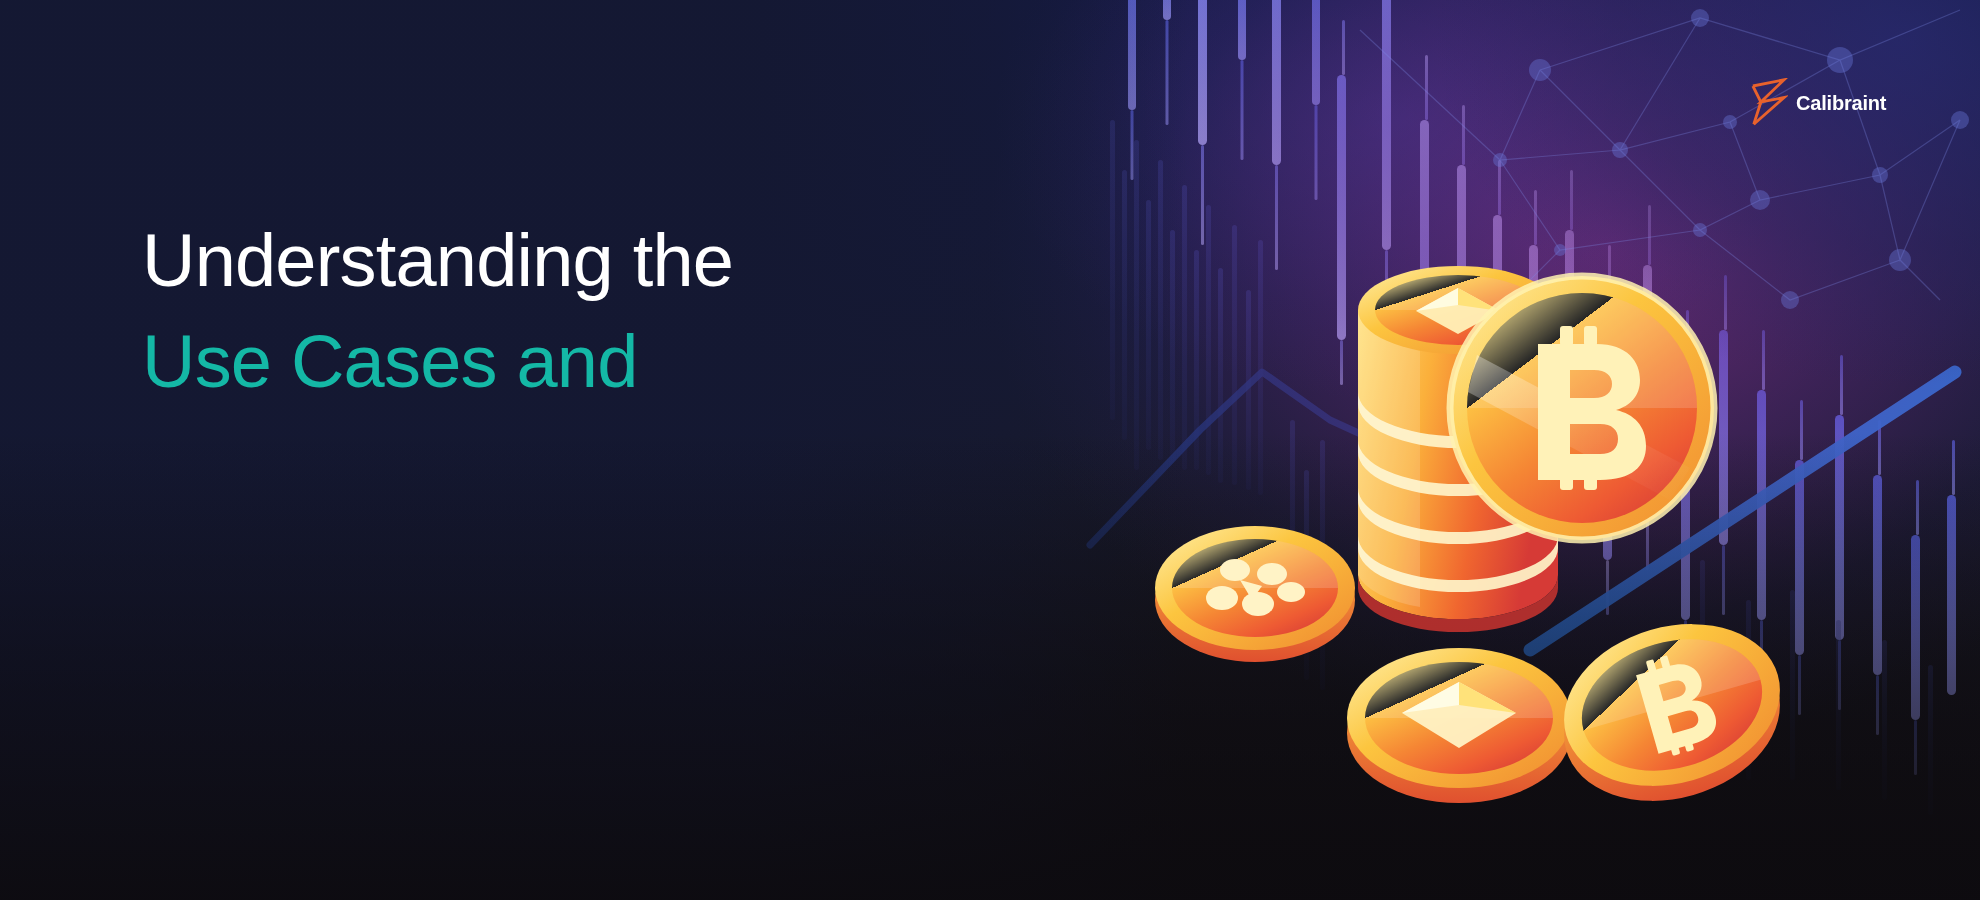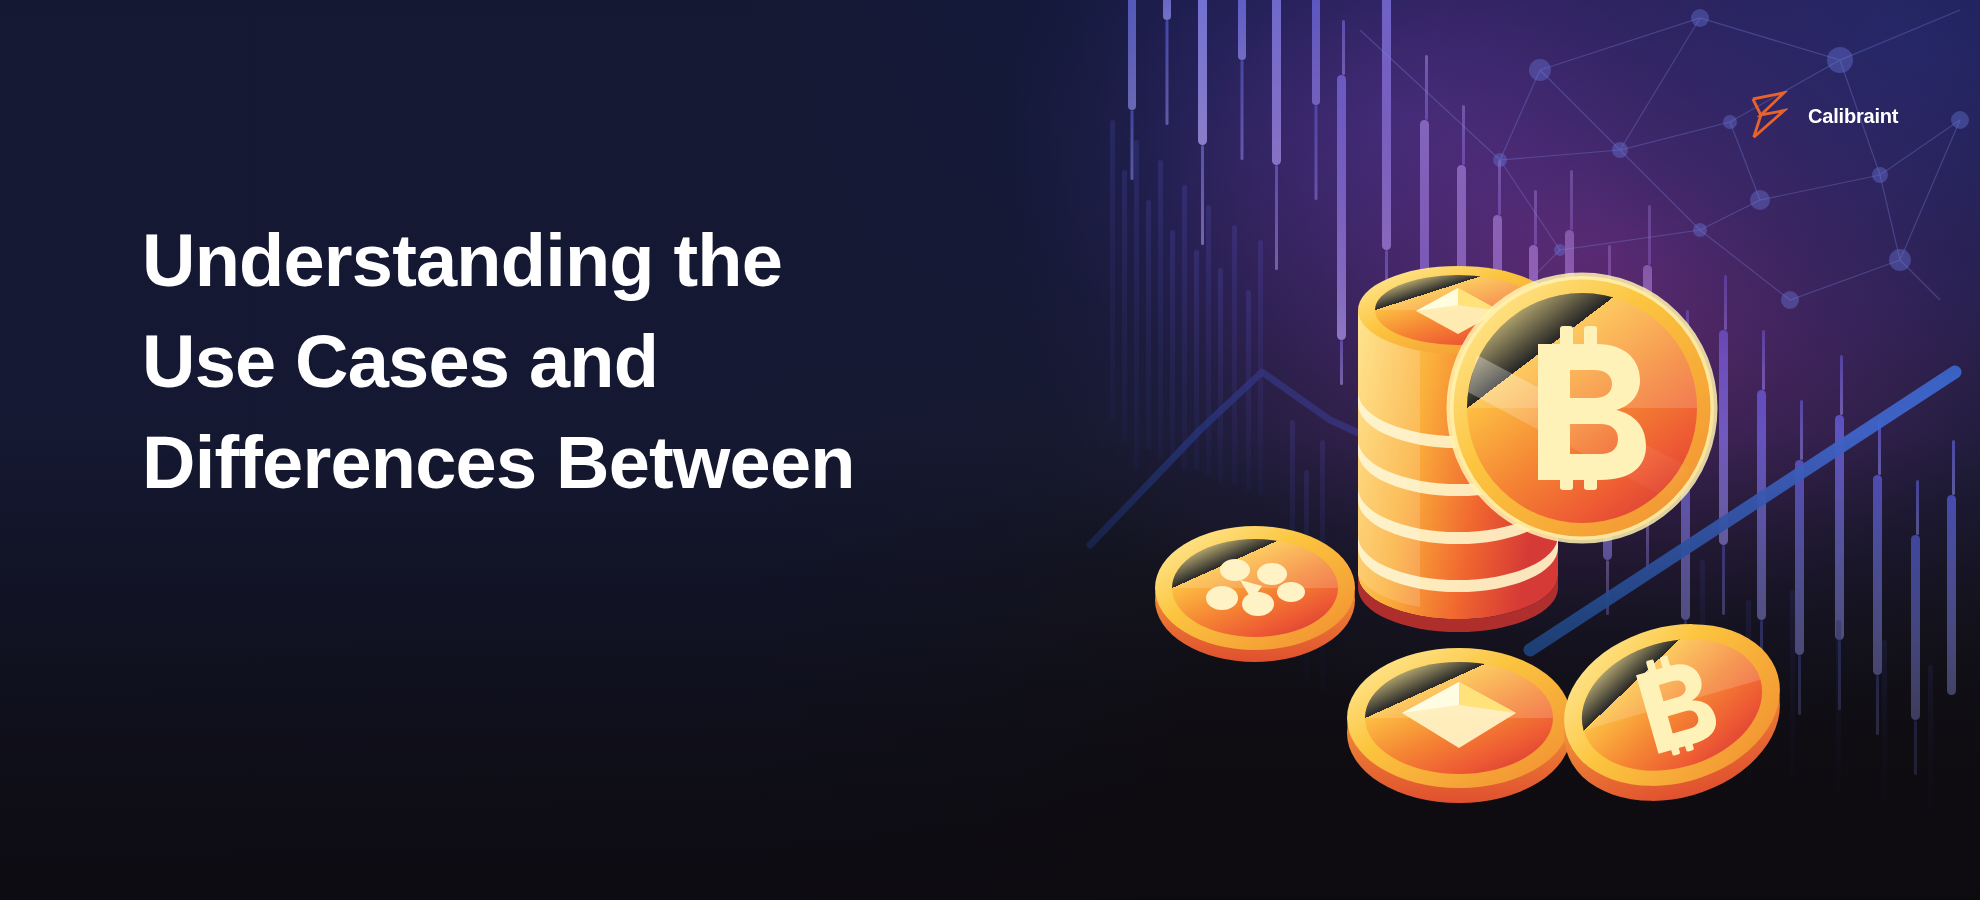--- a/index.html
+++ b/index.html
@@ -89,36 +89,36 @@
   
   .headline {
     position: absolute;
     left: 142px;
     top: 210px;
     width: 1080px;
     z-index: 30;
   }
   .line {
     font-size: 74px;
-    font-weight: 700;
+    font-weight: 400;
     line-height: 101px;
     letter-spacing: -0.8px;
     white-space: nowrap;
   }
   .line-white { color: #ffffff; }
-  .line-gold  { color: #ffffff; }
+  .line-gold  { color: #14b8a6; }
 
   
   .logo {
     position: absolute;
     left: 1748px;
-    top: 91px;
+    top: 78px;
     display: flex;
     align-items: center;
-    gap: 20px;
+    gap: 8px;
     z-index: 40;
   }
   .logo-mark { width: 40px; height: 48px; display: block; }
   .logo-text {
     color: #ffffff;
     font-size: 20px;
     font-weight: 700;
     letter-spacing: -0.2px;
     line-height: 1;
     padding-top: 2px;
@@ -441,21 +441,20 @@
                  C52 6 64 18 64 38 C64 58 50 72 18 72 L-44 72 Z
                  M-12 -38 L-12 -10 L12 -10 C24 -10 30 -16 30 -24 C30 -32 24 -38 12 -38 Z
                  M-12 16 L-12 46 L18 46 C30 46 36 40 36 31 C36 22 30 16 18 16 Z"></path>
       </g>
     </g>
   </svg>
 
   <div class="headline">
     <div class="line line-white">Understanding the</div>
     <div class="line line-gold">Use Cases and</div>
-    <div class="line line-gold">Differences Between</div>
   </div>
 
   <div class="logo">
     <svg class="logo-mark" viewBox="0 0 44 54" xmlns="http://www.w3.org/2000/svg">
       <path d="M5 9 L40 2 L14 27 L40 22 L6 52" fill="none" stroke="#E8622C" stroke-width="3.2" stroke-linejoin="miter" stroke-linecap="butt"></path>
       <path d="M5 9 L14 27 L6 52" fill="none" stroke="#E8622C" stroke-width="3.2"></path>
     </svg>
     <span class="logo-text">Calibraint</span>
   </div>
 

